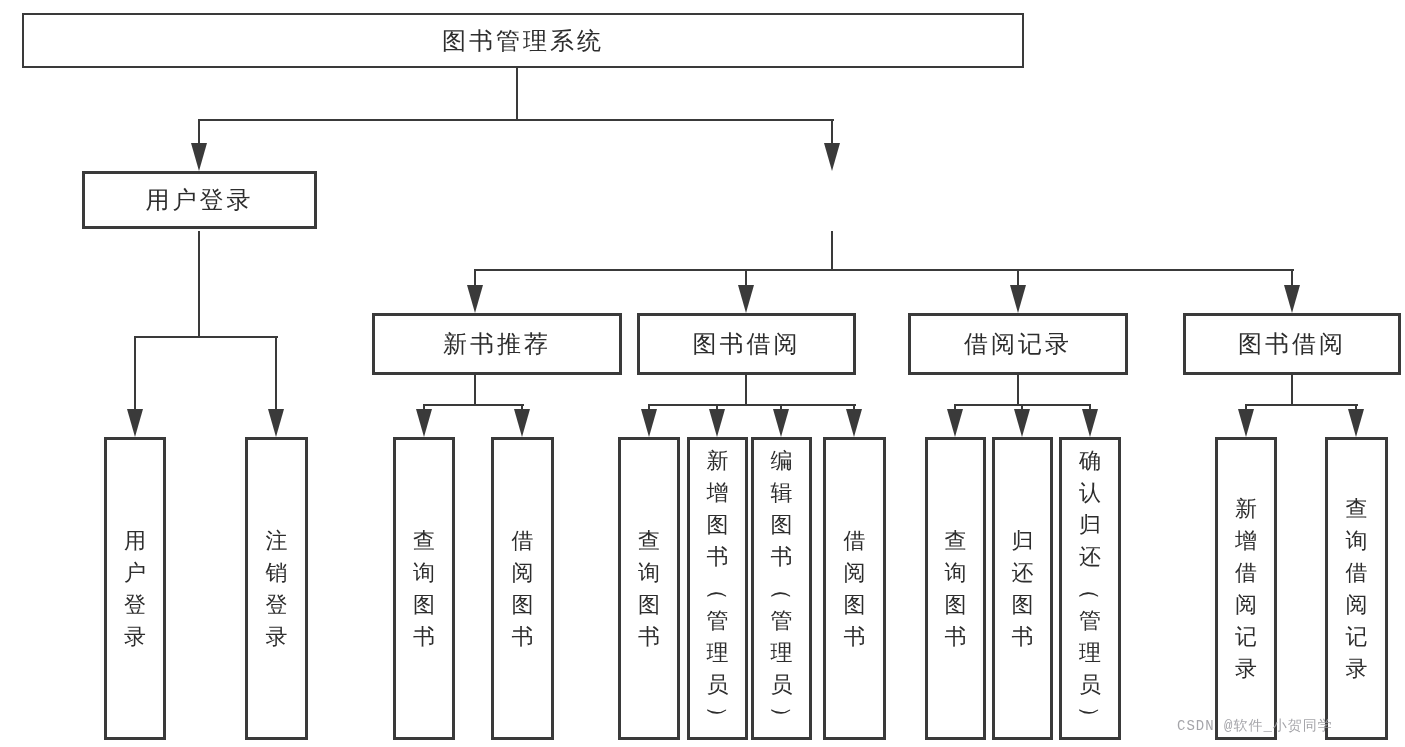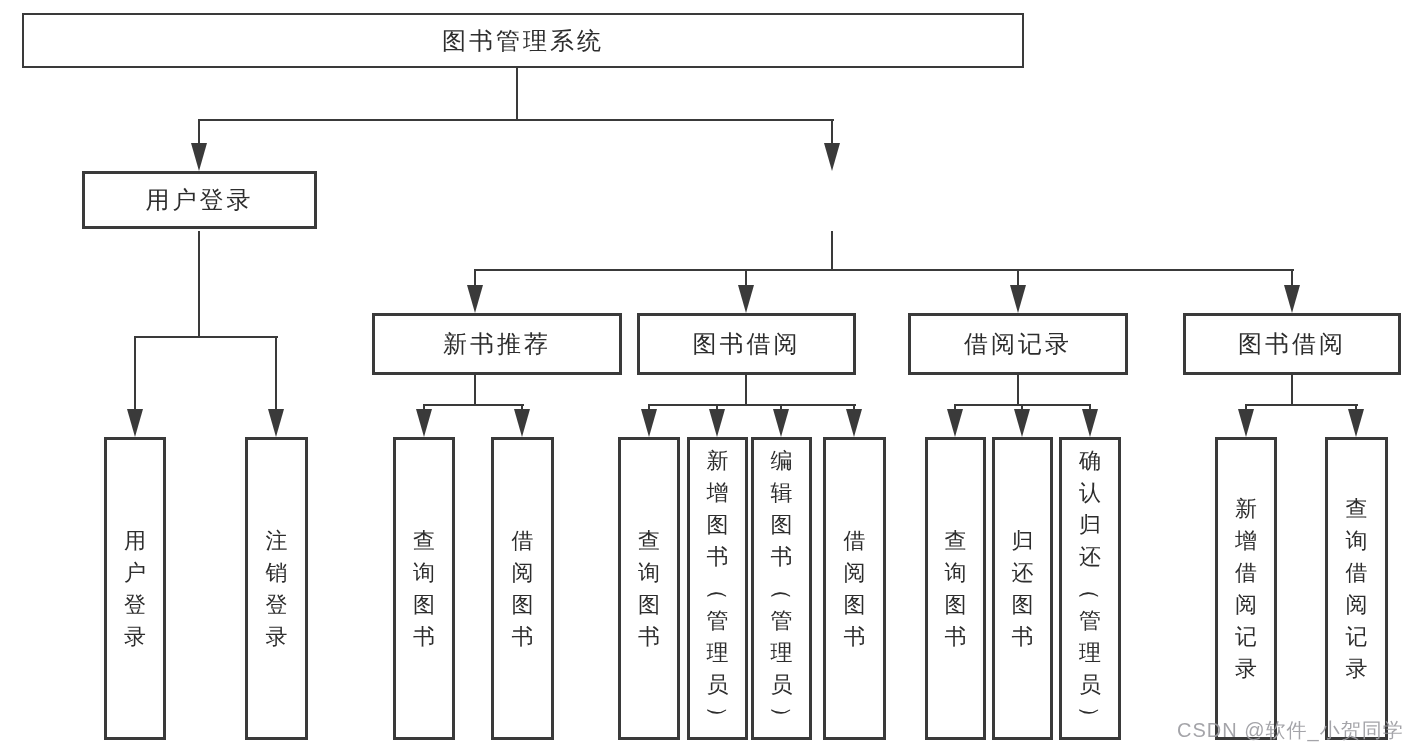--- a/index.html
+++ b/index.html
@@ -80,26 +80,27 @@
     width:0;
     height:0;
     border-left:8px solid transparent;
     border-right:8px solid transparent;
     border-top:28px solid var(--line);
   }
   .watermark{
     position:absolute;
     left:1177px;
     top:717px;
-    font-size:20px;
+    font-size:14px;
     letter-spacing:1px;
     color:var(--watermark);
     opacity:.9;
     z-index:3;
     white-space:nowrap;
+    font-family:Liberation Mono, monospace;
   }
 </style>
 </head>
 <body>
 
 <div class="canvas">
 
   <div class="box root" style="left:22px;top:13px;width:1002px;height:55px;">
     <span class="hlabel">图书管理系统</span>
   </div>

